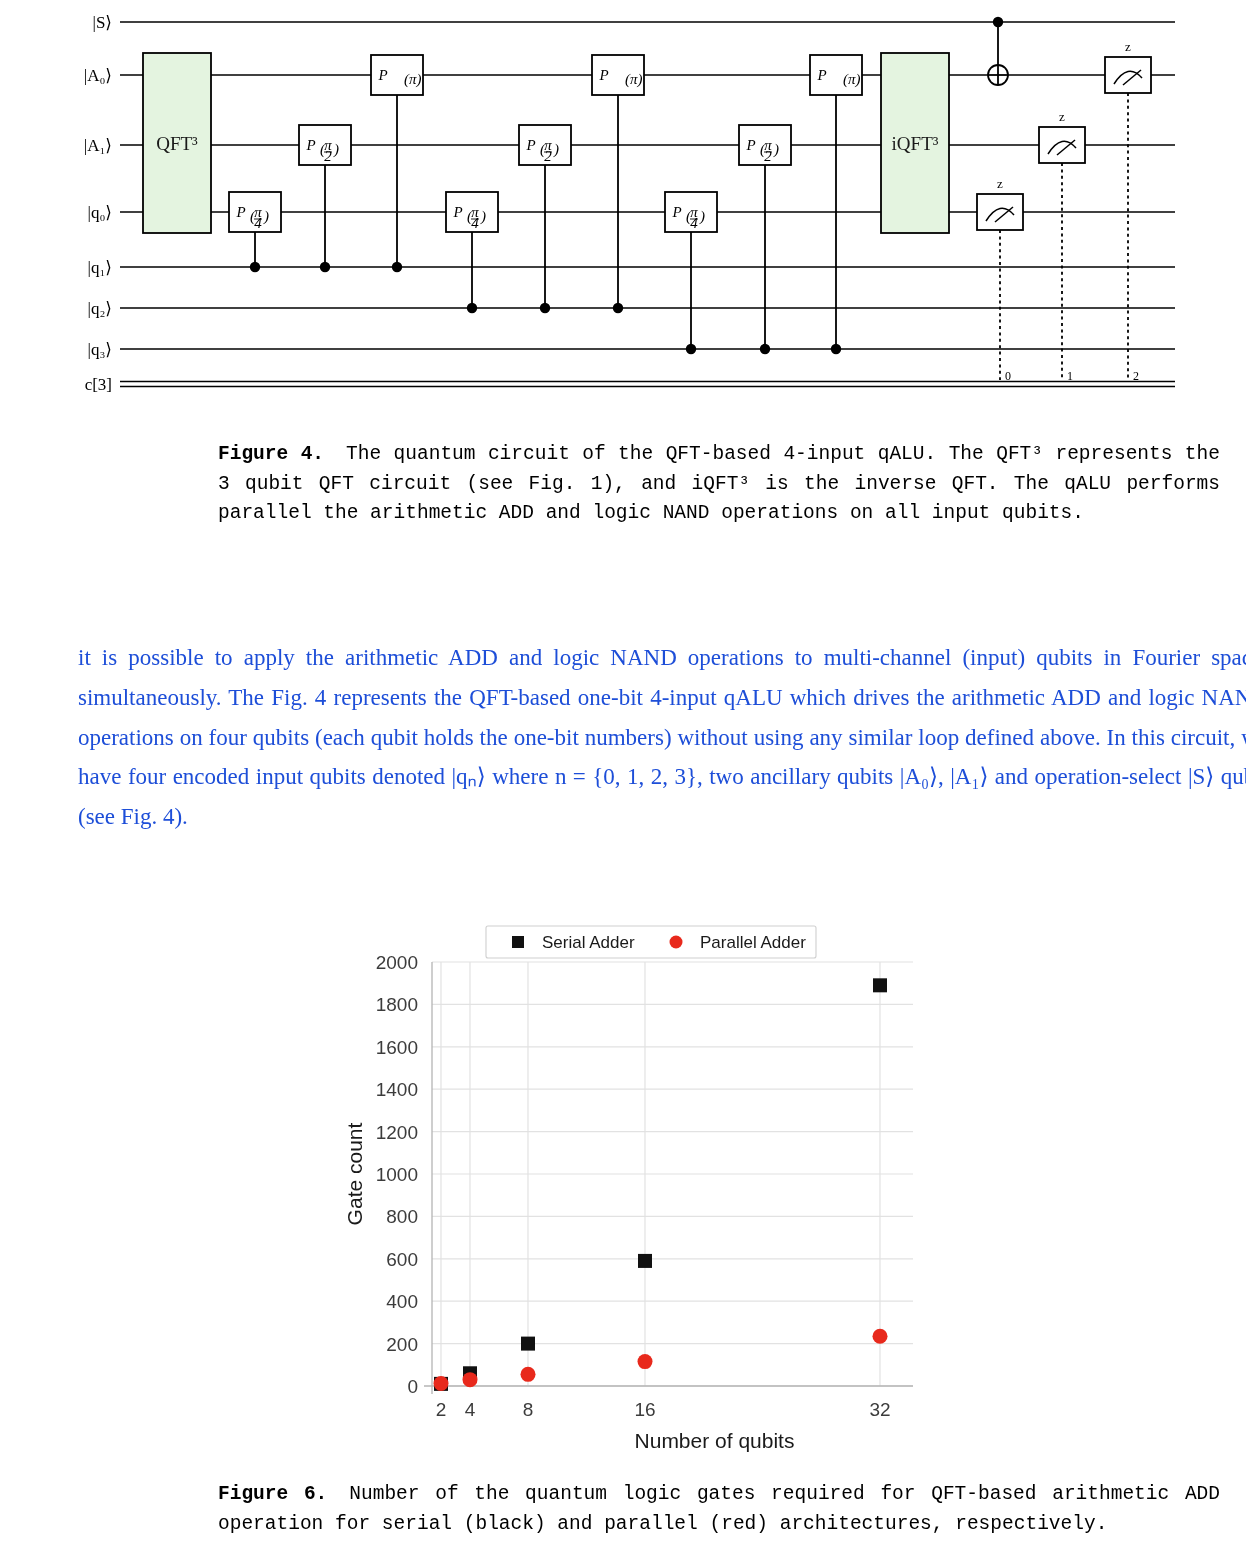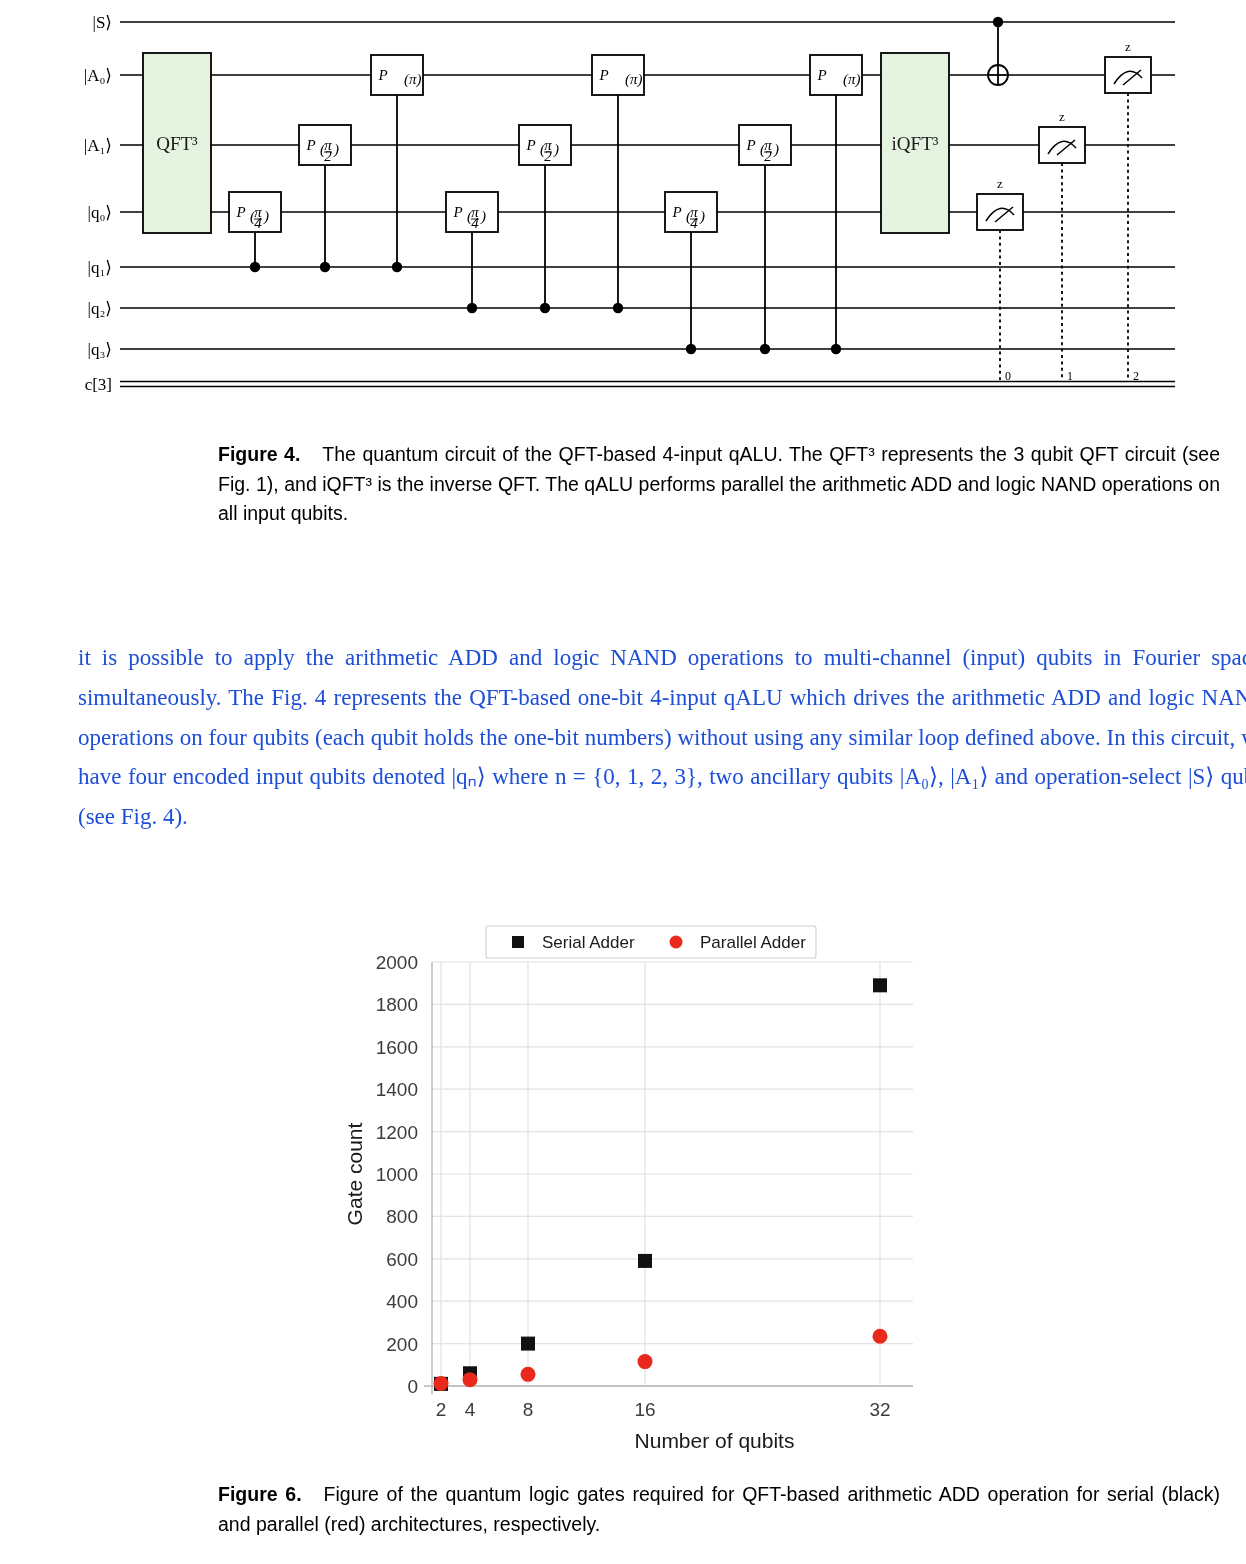--- a/index.html
+++ b/index.html
@@ -53,21 +53,21 @@
   .dot { fill:#000; }
   .meas-box { fill:#ffffff; stroke:#000; stroke-width:1.8; }
   .meas-arc { fill:none; stroke:#000; stroke-width:1.5; }
   .meas-needle { stroke:#000; stroke-width:1.5; }
   .dotted-v { stroke:#000; stroke-width:1.8; stroke-dasharray:3,3.4; fill:none; }
   .cnot-circle { fill:#ffffff; stroke:#000; stroke-width:1.8; }
 
   
   .caption {
     position:absolute;
-    font-family:Liberation Sans, sans-serif;
+    font-family:Liberation Mono, monospace;
     font-size:19.5px;
     line-height:1.52;
     text-align:justify;
     text-justify:inter-word;
     color:#000;
   }
   .caption b { font-weight:bold; }
   .cap-gap { display:inline-block; width:22px; }
 
   #fig4-caption { left:218px; top:440px; width:1002px; }
@@ -300,14 +300,14 @@
       <text x="362" y="254" text-anchor="middle" class="ax-title" transform="rotate(-90 362 254)">Gate count</text>
       <rect x="486" y="6" width="330" height="32" rx="2" class="legend-box"></rect>
       <rect x="512" y="16" width="12" height="12" fill="#111111"></rect>
       <text x="542" y="28" class="leg-text">Serial Adder</text>
       <circle cx="676" cy="22" r="6.5" fill="#e8291c"></circle>
       <text x="700" y="28" class="leg-text">Parallel Adder</text>
     </svg>
 </div>
 
 <div class="caption" id="fig5-caption">
-  <b>Figure 6.</b><span class="cap-gap"></span><span>Figure of the quantum logic gates required for QFT-based arithmetic ADD operation for serial (black) and parallel (red) architectures, respectively.</span>
+  <b>Figure 6.</b><span class="cap-gap"></span><span>Number of the quantum logic gates required for QFT-based arithmetic ADD operation for serial (black) and parallel (red) architectures, respectively.</span>
 </div>
 
 </body></html>

